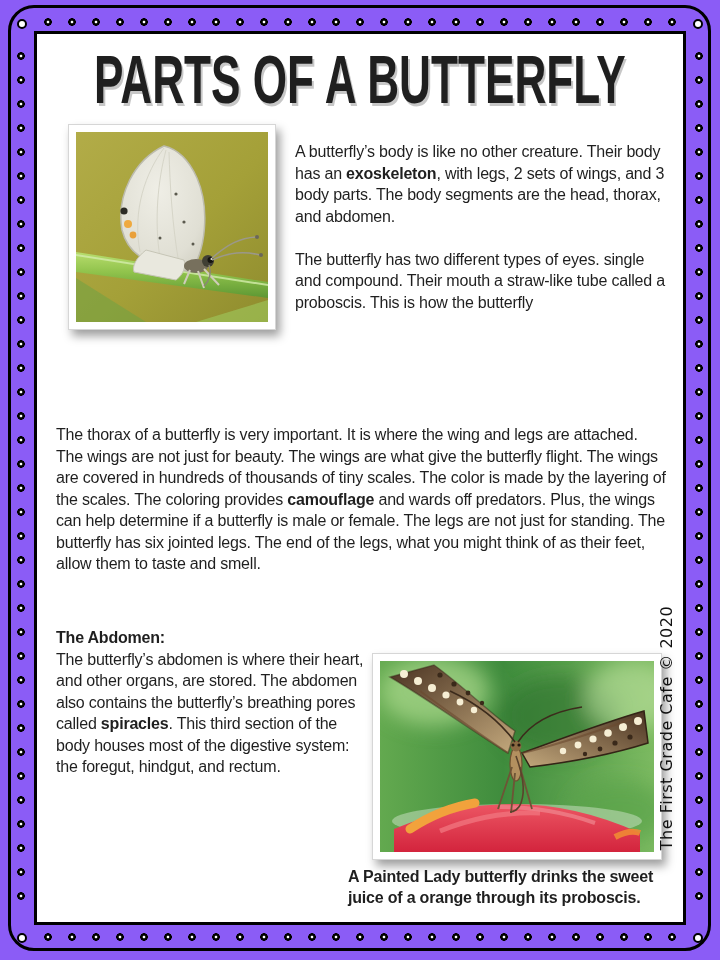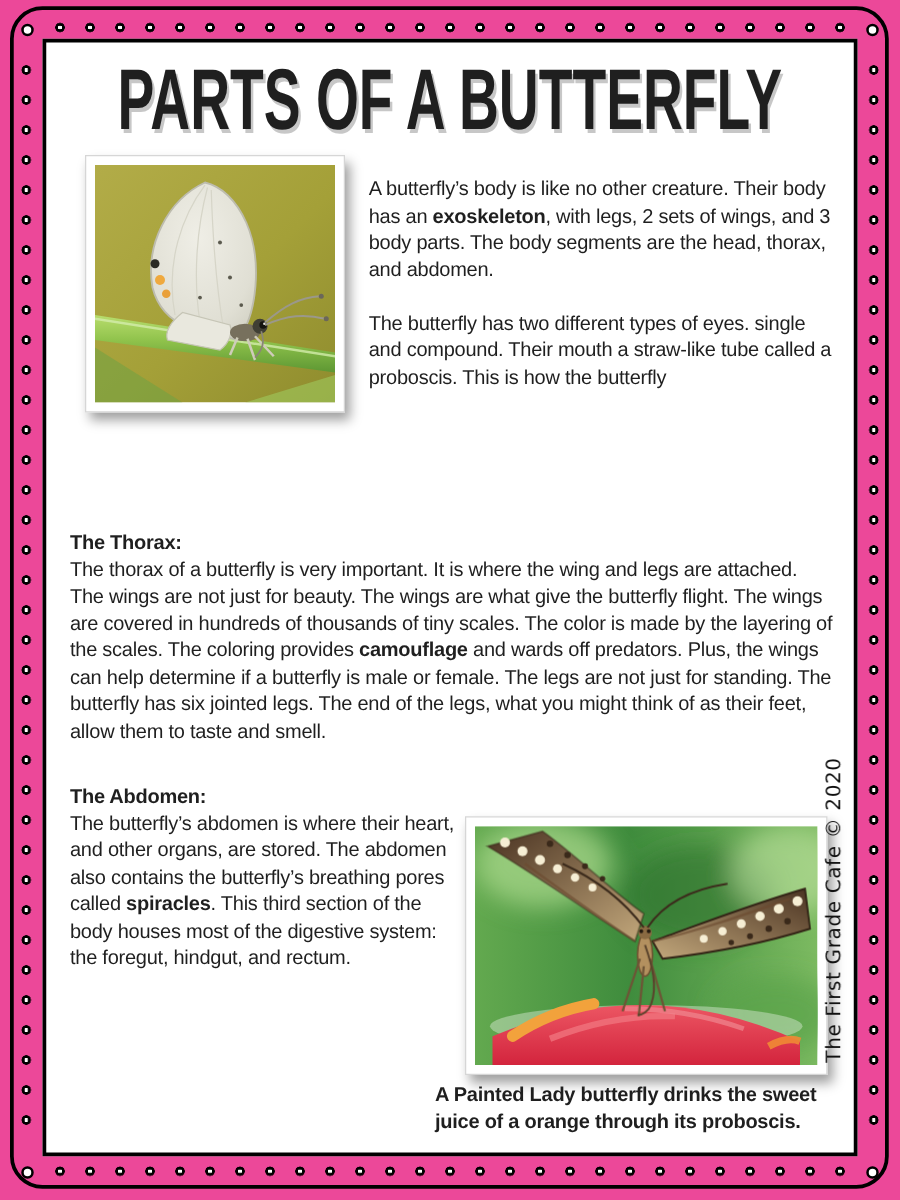--- a/index.html
+++ b/index.html
@@ -1,18 +1,18 @@
 <!DOCTYPE html>
 <html><head>
 <meta charset="utf-8">
 <style>
   * { margin:0; padding:0; box-sizing:border-box; }
   html,body { background:#ffffff; }
   .page {
-    position:relative; width:720px; height:960px; background:#ec4899;
+    position:relative; width:720px; height:960px; background:#8b5cf6;
     font-family:"Liberation Sans", sans-serif; color:#1f1f1f; overflow:hidden;
   }
   
   .outer-border {
     position:absolute; left:8px; top:5px; width:703px; height:946px;
     border:3px solid #000; border-radius:26px;
   }
   .inner-border {
     position:absolute; left:34px; top:31px; width:652px; height:894px;
     border:3px solid #000; background:#fff;
@@ -144,21 +144,20 @@
   </figure>
 
   <div class="txt" style="left:295px; top:141px; width:374px;">
     <p><span>A butterfly’s body is like no other creature. Their body has an </span><span class="bold">exoskeleton</span><span>, with legs, 2 sets of wings, and 3 body parts. The body segments are the head, thorax, and abdomen.</span></p>
     <div class="gap"></div>
     <p>The butterfly has two different types of eyes. single and compound. Their mouth a straw-like tube called a proboscis. This  is how the butterfly</p>
   </div>
 
 
   <div class="txt" style="left:56px; top:424px; width:610px;">
-    <div class="heading">The Thorax:</div>
     <p><span>The thorax of a butterfly is very important. It is where the wing and legs are attached.  The wings are not just for beauty. The wings are what give the butterfly flight. The wings are covered in hundreds of thousands of tiny scales. The color is made by the layering of the scales. The coloring provides </span><span class="bold">camouflage</span><span> and wards off predators.  Plus, the wings can help determine if a butterfly is male or female. The legs are not just for standing. The butterfly has six jointed legs. The end of the legs, what you might think of as their feet, allow them to taste and smell.</span></p>
   </div>
 
   <div class="txt" style="left:56px; top:627px; width:316px;">
     <div class="heading">The Abdomen:</div>
     <p><span>The butterfly’s abdomen is where their heart, and other organs, are stored.  The abdomen also contains the butterfly’s breathing pores called </span><span class="bold">spiracles</span><span>.  This third section of the body houses most of the digestive system: the foregut, hindgut, and rectum.</span></p>
     <div class="gap"></div>
   </div>
 
   <figure class="photo" style="left:372px; top:653px; width:290px; height:207px;">

